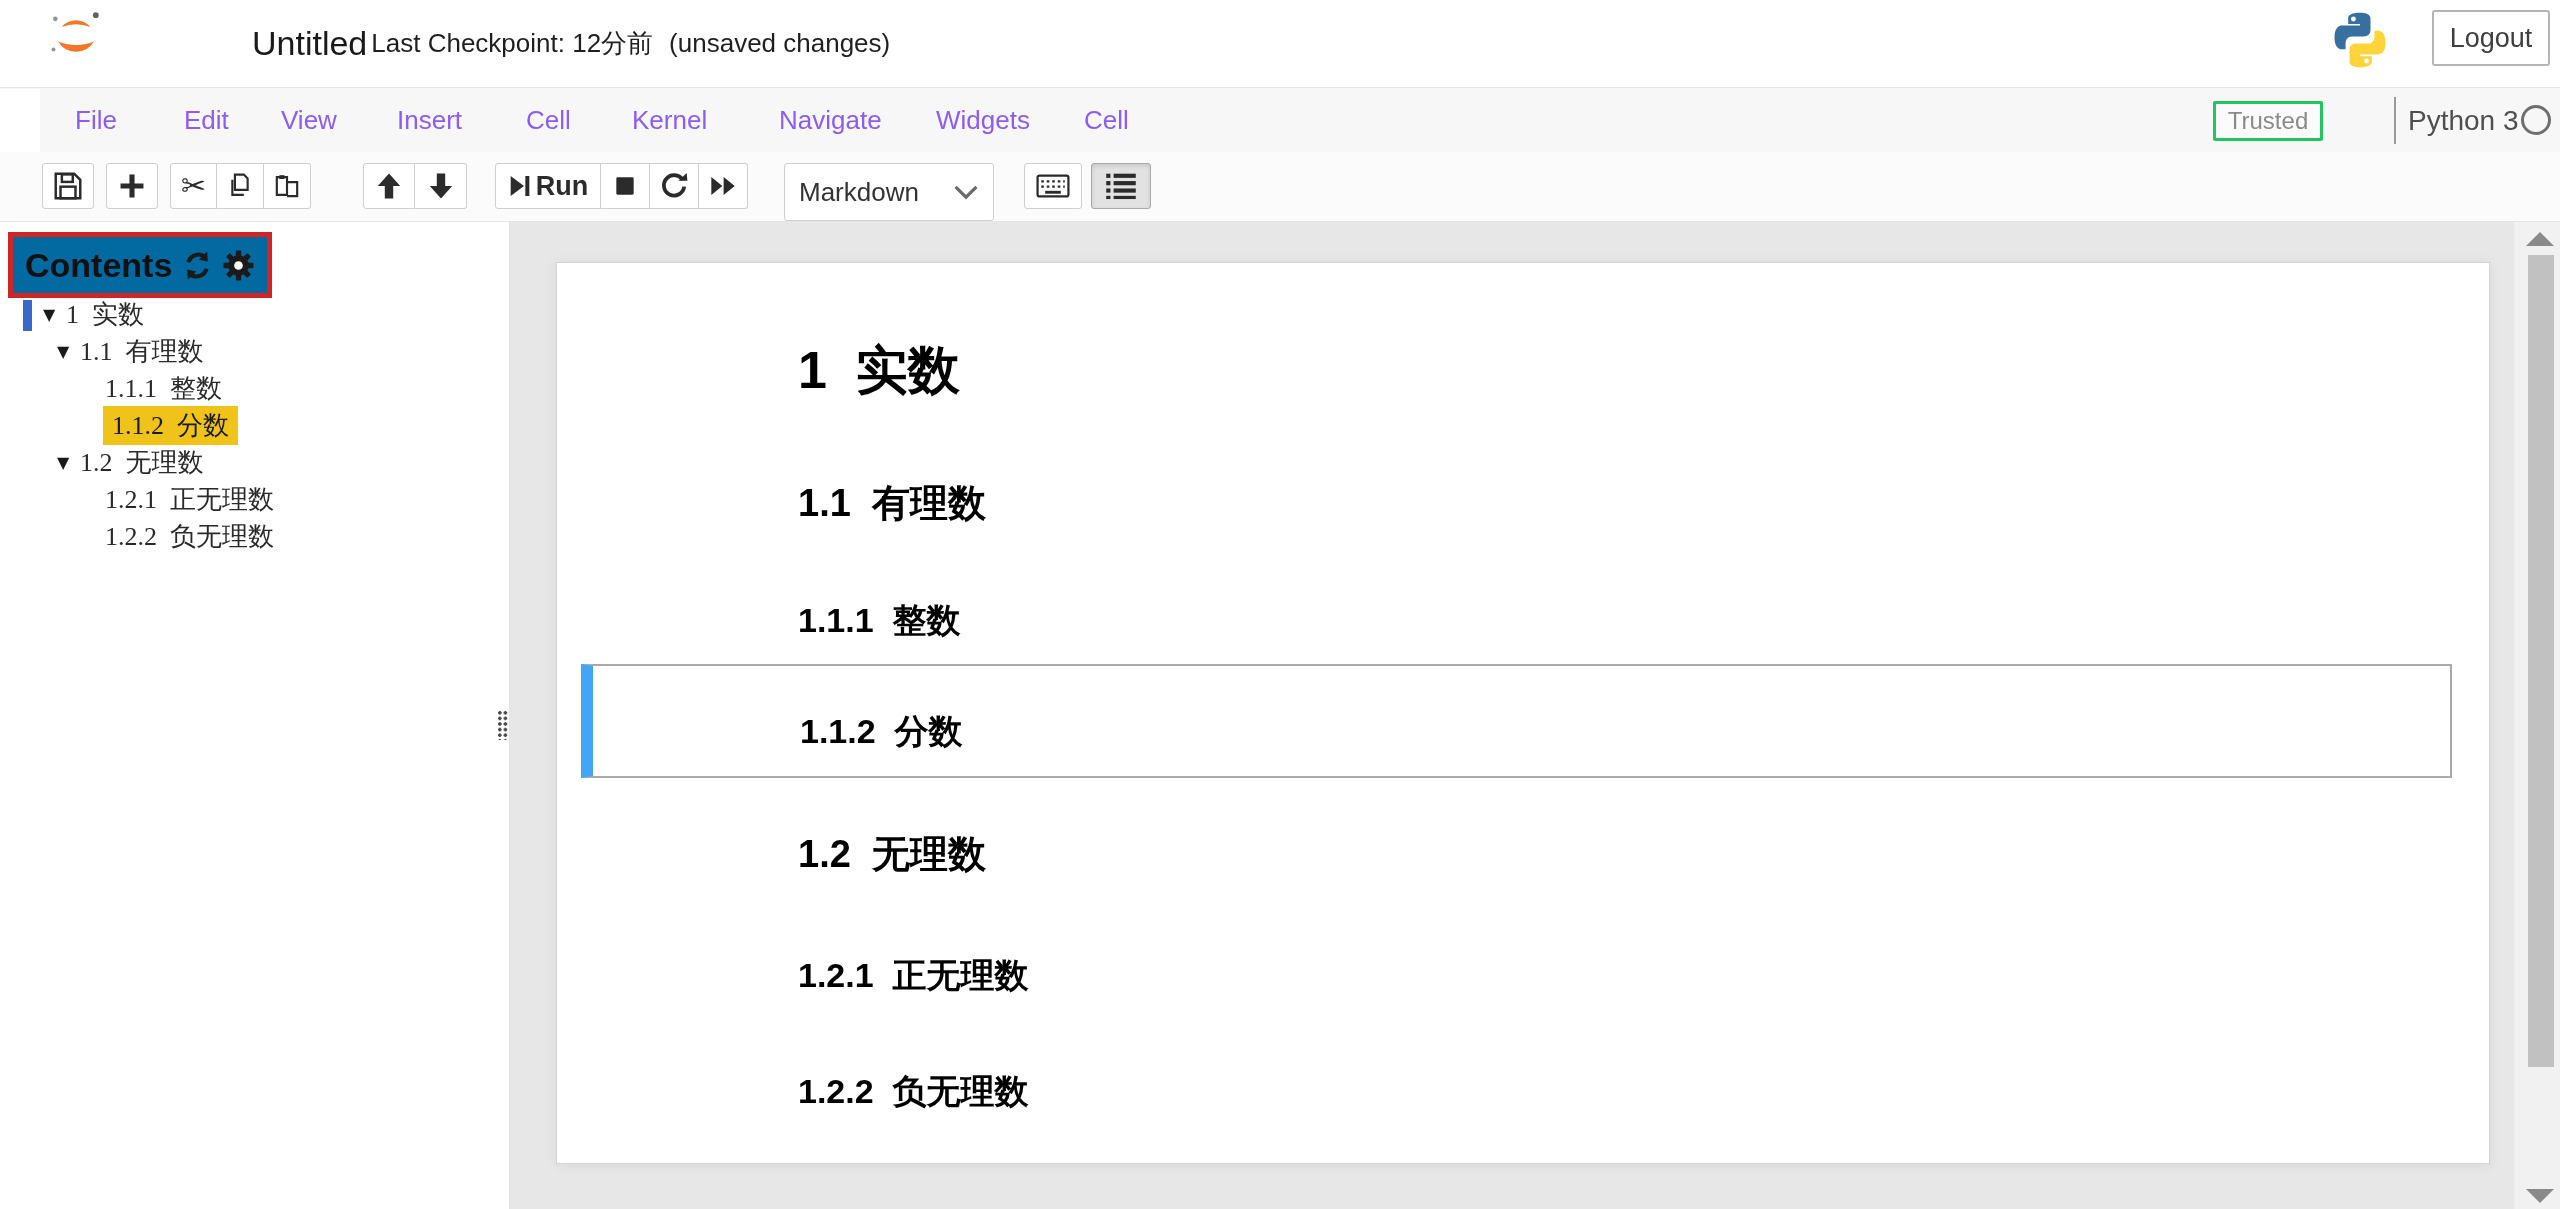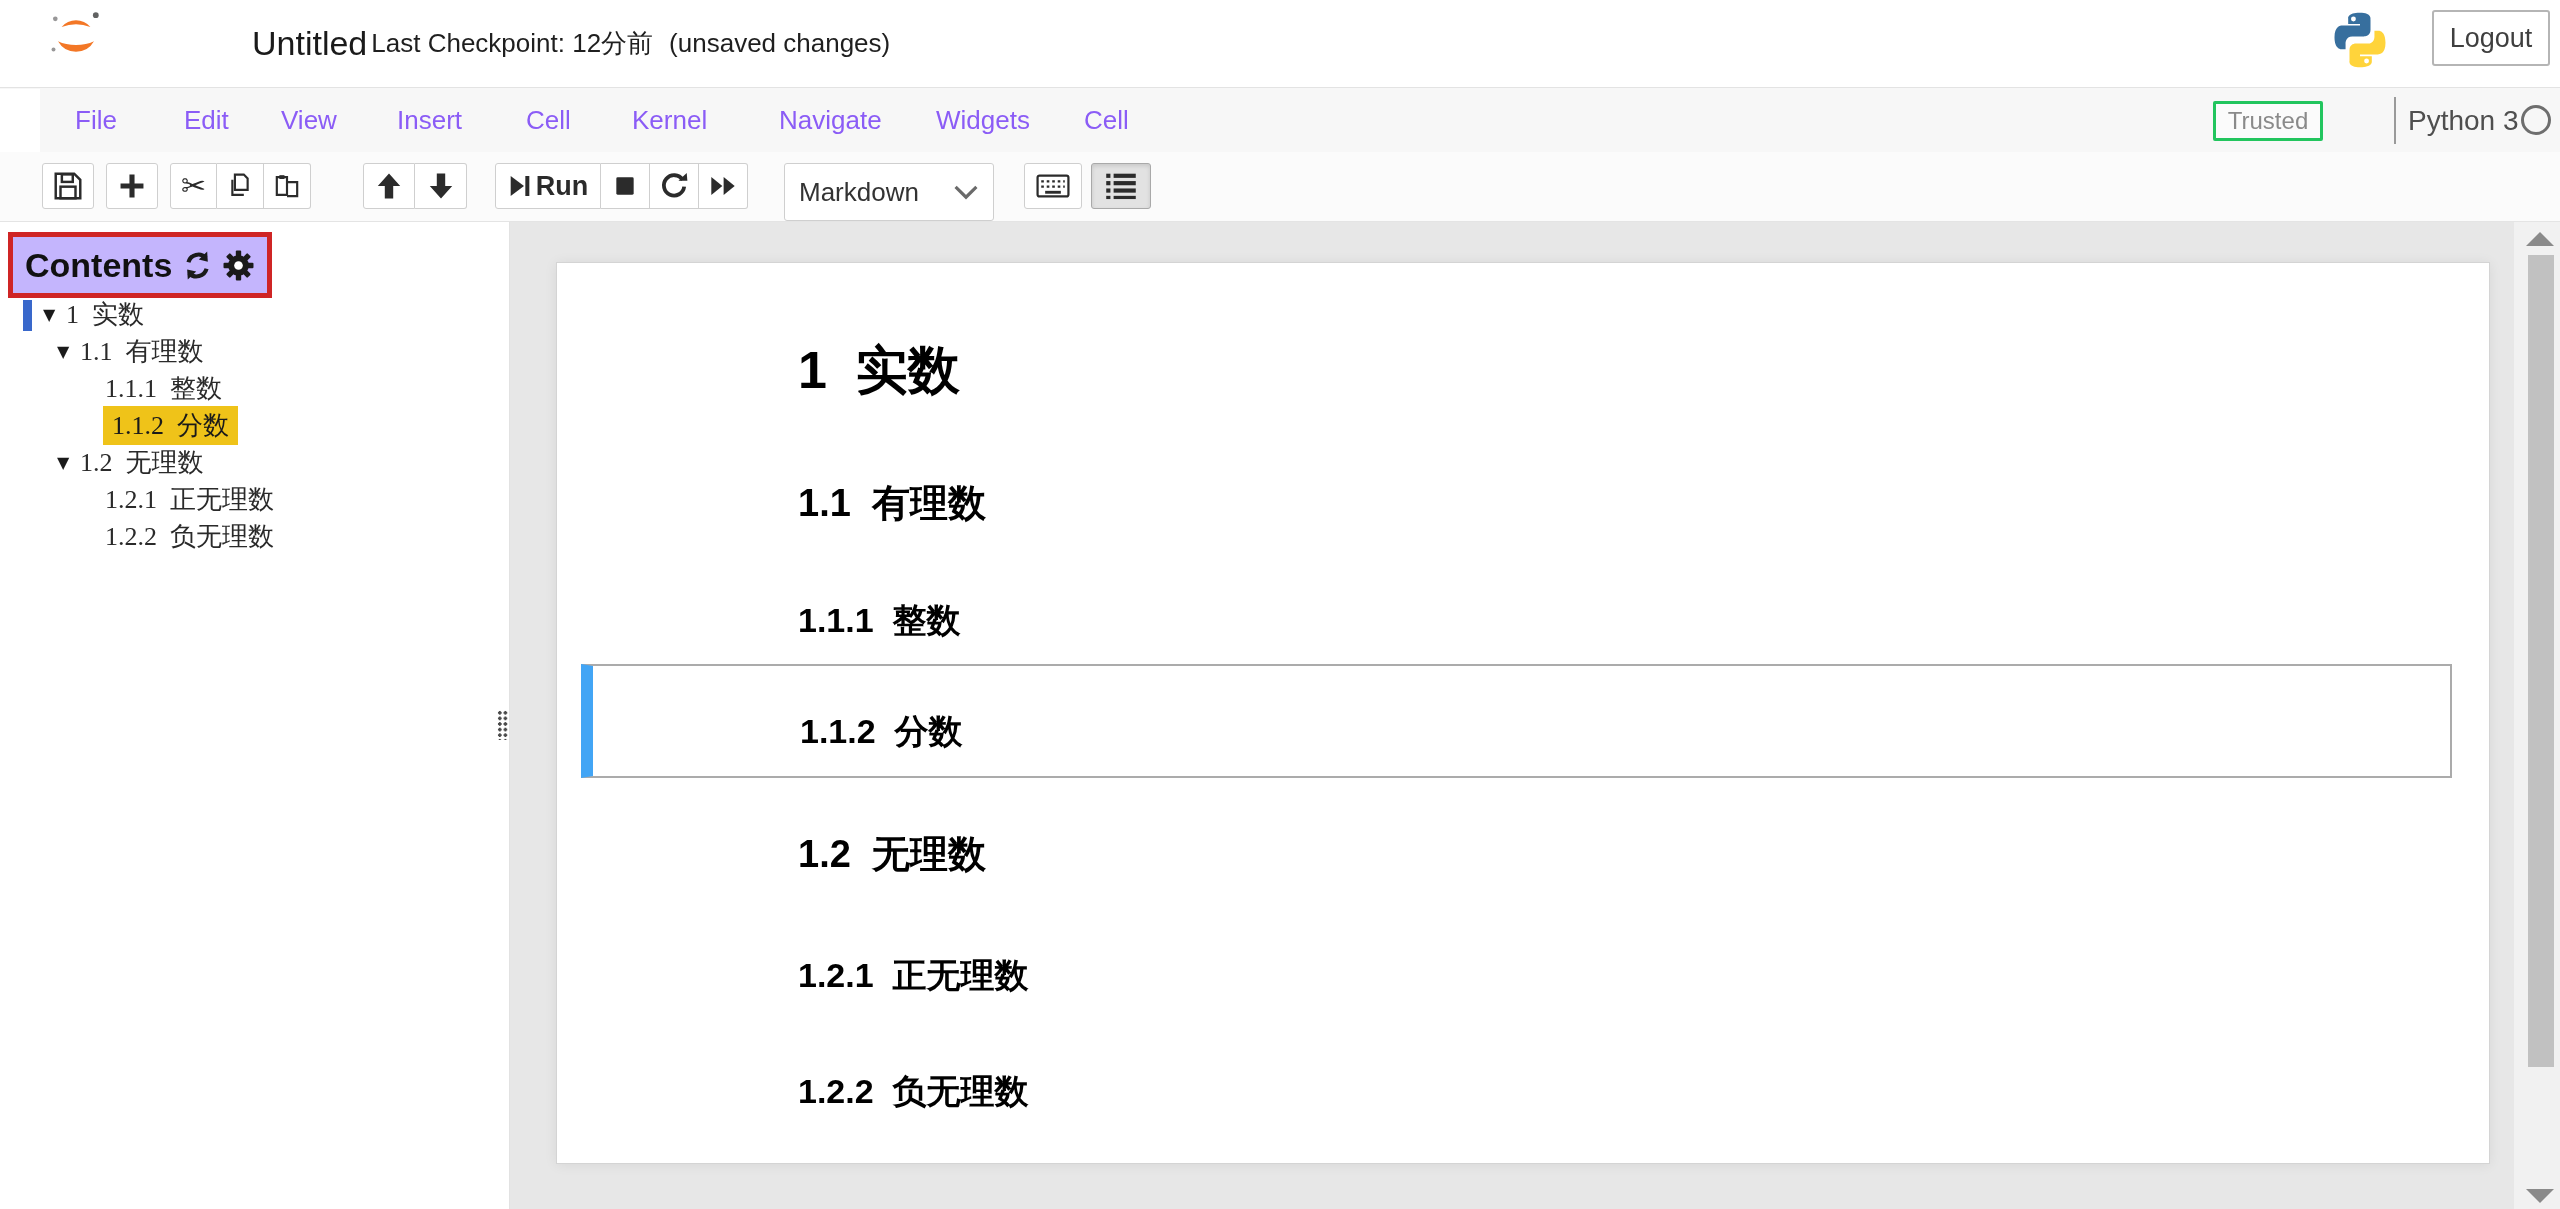--- a/index.html
+++ b/index.html
@@ -53,21 +53,21 @@
   .scissor-glyph { font-size:30px; line-height:1; }
 
   
   #content { position:absolute; left:0; top:222px; width:2560px; height:987px; }
   #sidebar { position:absolute; left:0; top:0; width:510px; height:987px; background:#fff;
     border-right:1px solid #e2e2e2; }
   #main { position:absolute; left:510px; top:0; right:0; bottom:0; background:#e7e7e7; }
 
   
   .toc-header-box { position:absolute; left:8px; top:10px; width:264px; height:66px; border:5px solid #cf2525;
-    display:flex; align-items:center; padding-left:12px; gap:9px; background:#c4b5fd; }
+    display:flex; align-items:center; padding-left:12px; gap:9px; background:#0369a1; }
   .toc-title { font-size:34px; font-weight:700; color:#111; }
   .toc-icon-btn { width:32px; height:32px; display:flex; align-items:center; justify-content:center; cursor:pointer; }
   .toc-active-bar { position:absolute; left:23px; top:78px; width:9px; height:31px; background:#3968cb; }
   .toc-tree { position:absolute; left:0; top:74px; width:510px; }
   .toc-row { height:37px; display:flex; align-items:center; font-family:"Liberation Serif","DejaVu Serif",serif;
     font-size:26px; color:#2a2a2a; white-space:pre; cursor:pointer; }
   .toc-row.lvl1 { padding-left:43px; }
   .toc-row.lvl2 { padding-left:57px; }
   .toc-row.lvl3 { padding-left:105px; }
   .toc-arrow { font-family:"DejaVu Sans",sans-serif; font-size:16px; color:#1a1a1a; width:23px; display:inline-block; }

